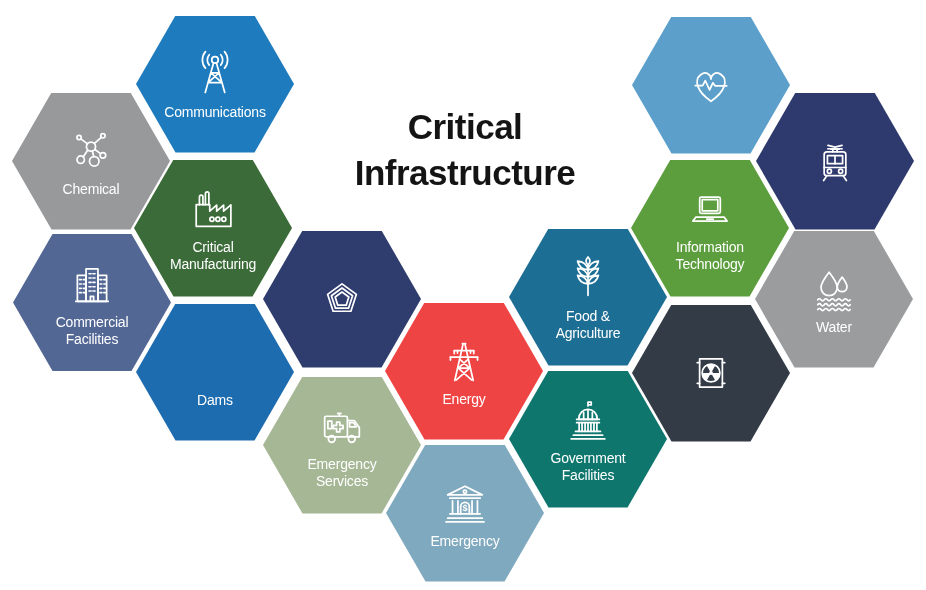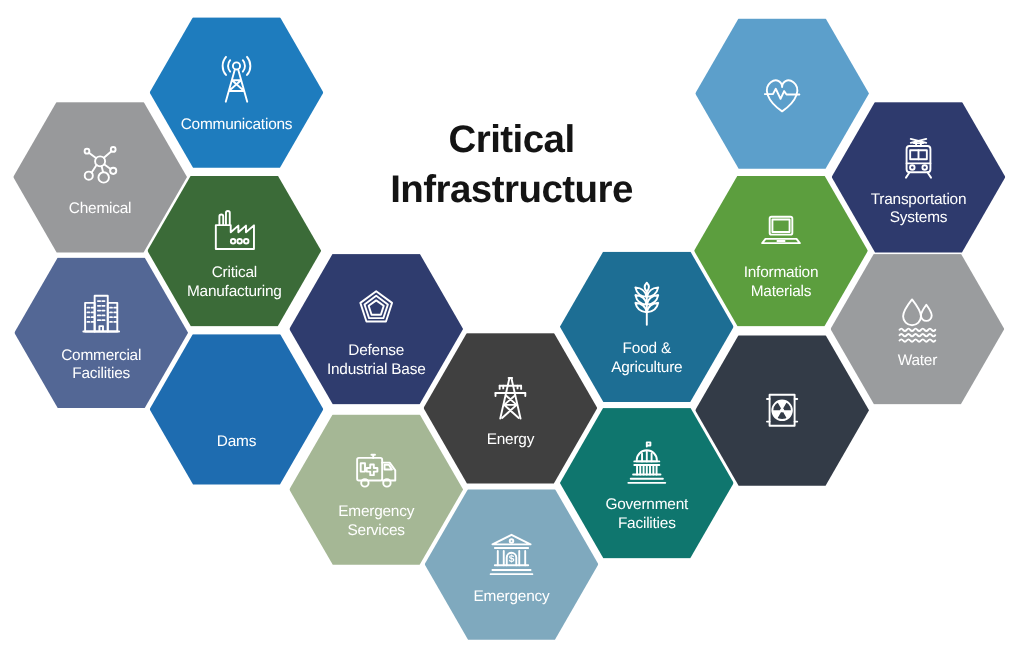--- a/index.html
+++ b/index.html
@@ -70,22 +70,20 @@
           <svg viewBox="0 0 48 48" fill="none" stroke="#fff" stroke-width="1.6" stroke-linecap="round" stroke-linejoin="round">
             <path d="M17.5 9.5 L30.5 12.8 M30.5 9.5 L17.5 12.8 M20 13 h8 M22 13 v2.5 M26 13 v2.5"></path>
             <rect x="14" y="15.5" width="20" height="22" rx="2.5"></rect>
             <rect x="17" y="19" width="14" height="7.5"></rect>
             <path d="M24 19 v7.5 M14 30 h20"></path>
             <circle cx="18.8" cy="33.5" r="1.9"></circle>
             <circle cx="29.2" cy="33.5" r="1.9"></circle>
             <path d="M16.5 37.5 L13.5 42 M31.5 37.5 L34.5 42"></path>
           </svg>
         </div>
-    <div class="label">Transportation
-Systems</div>
   </div>
 
   <div class="hex" style="left: 134px; top: 159.5px; background: rgb(59, 107, 56);">
     <div class="icon">
           <svg viewBox="0 0 48 48" fill="none" stroke="#fff" stroke-width="1.6" stroke-linecap="round" stroke-linejoin="round">
             <path d="M8.5 40 V20 h12.5 V26 l6.4 -5.6 v5.6 l6.4 -5.6 v5.6 l6.7 -5.8 V40 z"></path>
             <path d="M11.5 20 v-7.3 a1.6 1.6 0 0 1 3.2 0 V20 M17 20 v-10.3 a1.6 1.6 0 0 1 3.2 0 V20"></path>
             <circle cx="23" cy="33.5" r="1.9"></circle>
             <circle cx="28.5" cy="33.5" r="1.9"></circle>
             <circle cx="34" cy="33.5" r="1.9"></circle>
@@ -97,21 +95,21 @@
 
   <div class="hex" style="left: 631px; top: 159.5px; background: rgb(92, 158, 62);">
     <div class="icon">
           <svg viewBox="0 0 48 48" fill="none" stroke="#fff" stroke-width="1.6" stroke-linecap="round" stroke-linejoin="round">
             <rect x="14.5" y="13" width="19" height="15" rx="1.5"></rect>
             <rect x="16.8" y="15.3" width="14.4" height="10.4"></rect>
             <path d="M11 31.5 h26 l2.8 3.6 H8.2 z M21 33.3 h6"></path>
           </svg>
         </div>
     <div class="label">Information
-Materials</div>
+Technology</div>
   </div>
 
   <div class="hex" style="left: 13px; top: 234px; background: rgb(83, 103, 149);">
     <div class="icon">
           <svg viewBox="0 0 48 48" fill="none" stroke="#fff" stroke-width="1.6" stroke-linecap="round" stroke-linejoin="round">
             <rect x="18.5" y="10" width="11" height="30"></rect>
             <rect x="10.5" y="16" width="8" height="24"></rect>
             <rect x="29.5" y="16" width="8" height="24"></rect>
             <path stroke-width="1.5" d="M21.2 14.5 h2 M24.8 14.5 h2 M21.2 18.5 h2 M24.8 18.5 h2 M21.2 22.5 h2 M24.8 22.5 h2 M21.2 26.5 h2 M24.8 26.5 h2 M21.2 30.5 h2 M24.8 30.5 h2"></path>
             <path stroke-width="1.5" d="M12.4 20 h1.7 M15.9 20 h1.7 M12.4 24 h1.7 M15.9 24 h1.7 M12.4 28 h1.7 M15.9 28 h1.7 M12.4 32 h1.7 M15.9 32 h1.7"></path>
@@ -124,22 +122,20 @@
   </div>
 
   <div class="hex" style="left: 263px; top: 230.5px; background: rgb(47, 60, 110);">
     <div class="icon">
           <svg viewBox="0 0 48 48" fill="none" stroke="#fff" stroke-width="1.6" stroke-linecap="round" stroke-linejoin="round">
             <path d="M24 10 L37.3 19.7 L32.2 35.3 H15.8 L10.7 19.7 z"></path>
             <path d="M24 13.8 L33.8 21 L30 32.5 H18 L14.2 21 z"></path>
             <path d="M24 17.6 L30.3 22.2 L27.9 29.7 h-7.8 L17.7 22.2 z"></path>
           </svg>
         </div>
-    <div class="label">Defense
-Industrial Base</div>
   </div>
 
   <div class="hex" style="left: 509px; top: 228.5px; background: rgb(29, 110, 148);">
     <div class="icon">
           <svg viewBox="0 0 48 48" fill="none" stroke="#fff" stroke-width="1.6" stroke-linecap="round" stroke-linejoin="round">
             <path d="M24 12 V40"></path>
             <path d="M24 12 q-3.6 -3.6 0 -7.4 q3.6 3.8 0 7.4 z"></path>
             <path d="M24 16.5 q-8 -0.5 -9.6 -8 q8 0.5 9.6 8 z M24 16.5 q8 -0.5 9.6 -8 q-8 0.5 -9.6 8 z"></path>
             <path d="M24 23 q-8 -0.5 -9.6 -8 q8 0.5 9.6 8 z M24 23 q8 -0.5 9.6 -8 q-8 0.5 -9.6 8 z"></path>
             <path d="M24 29.5 q-8 -0.5 -9.6 -8 q8 0.5 9.6 8 z M24 29.5 q8 -0.5 9.6 -8 q-8 0.5 -9.6 8 z"></path>
@@ -162,21 +158,21 @@
     <div class="label">Water</div>
   </div>
 
   <div class="hex" style="left: 136px; top: 303.5px; background: rgb(30, 108, 176);">
     <div class="icon">
           <svg viewBox="0 0 48 48" fill="none" stroke="#fff" stroke-width="1.6" stroke-linecap="round" stroke-linejoin="round"></svg>
         </div>
     <div class="label">Dams</div>
   </div>
 
-  <div class="hex" style="left: 385px; top: 302.5px; background: #404040;">
+  <div class="hex" style="left: 385px; top: 302.5px; background: #ef4444;">
     <div class="icon">
           <svg viewBox="0 0 48 48" fill="none" stroke="#fff" stroke-width="1.6" stroke-linecap="round" stroke-linejoin="round">
             <path d="M22.5 8 h3 M23.2 8 L15.5 42 M24.8 8 L32.5 42"></path>
             <path d="M15 14.5 h18 M11.5 20.5 h25"></path>
             <path d="M15 14.5 v2.6 M33 14.5 v2.6 M11.5 20.5 v2.6 M36.5 20.5 v2.6 M18 14.5 v2.2 M30 14.5 v2.2"></path>
             <path d="M20.7 23 L29.3 30.5 M27.3 23 L18.7 30.5 M18.7 30.5 h10.6 M18.7 30.5 L31 41.5 M29.3 30.5 L17 41.5"></path>
           </svg>
         </div>
     <div class="label">Energy</div>
   </div>

